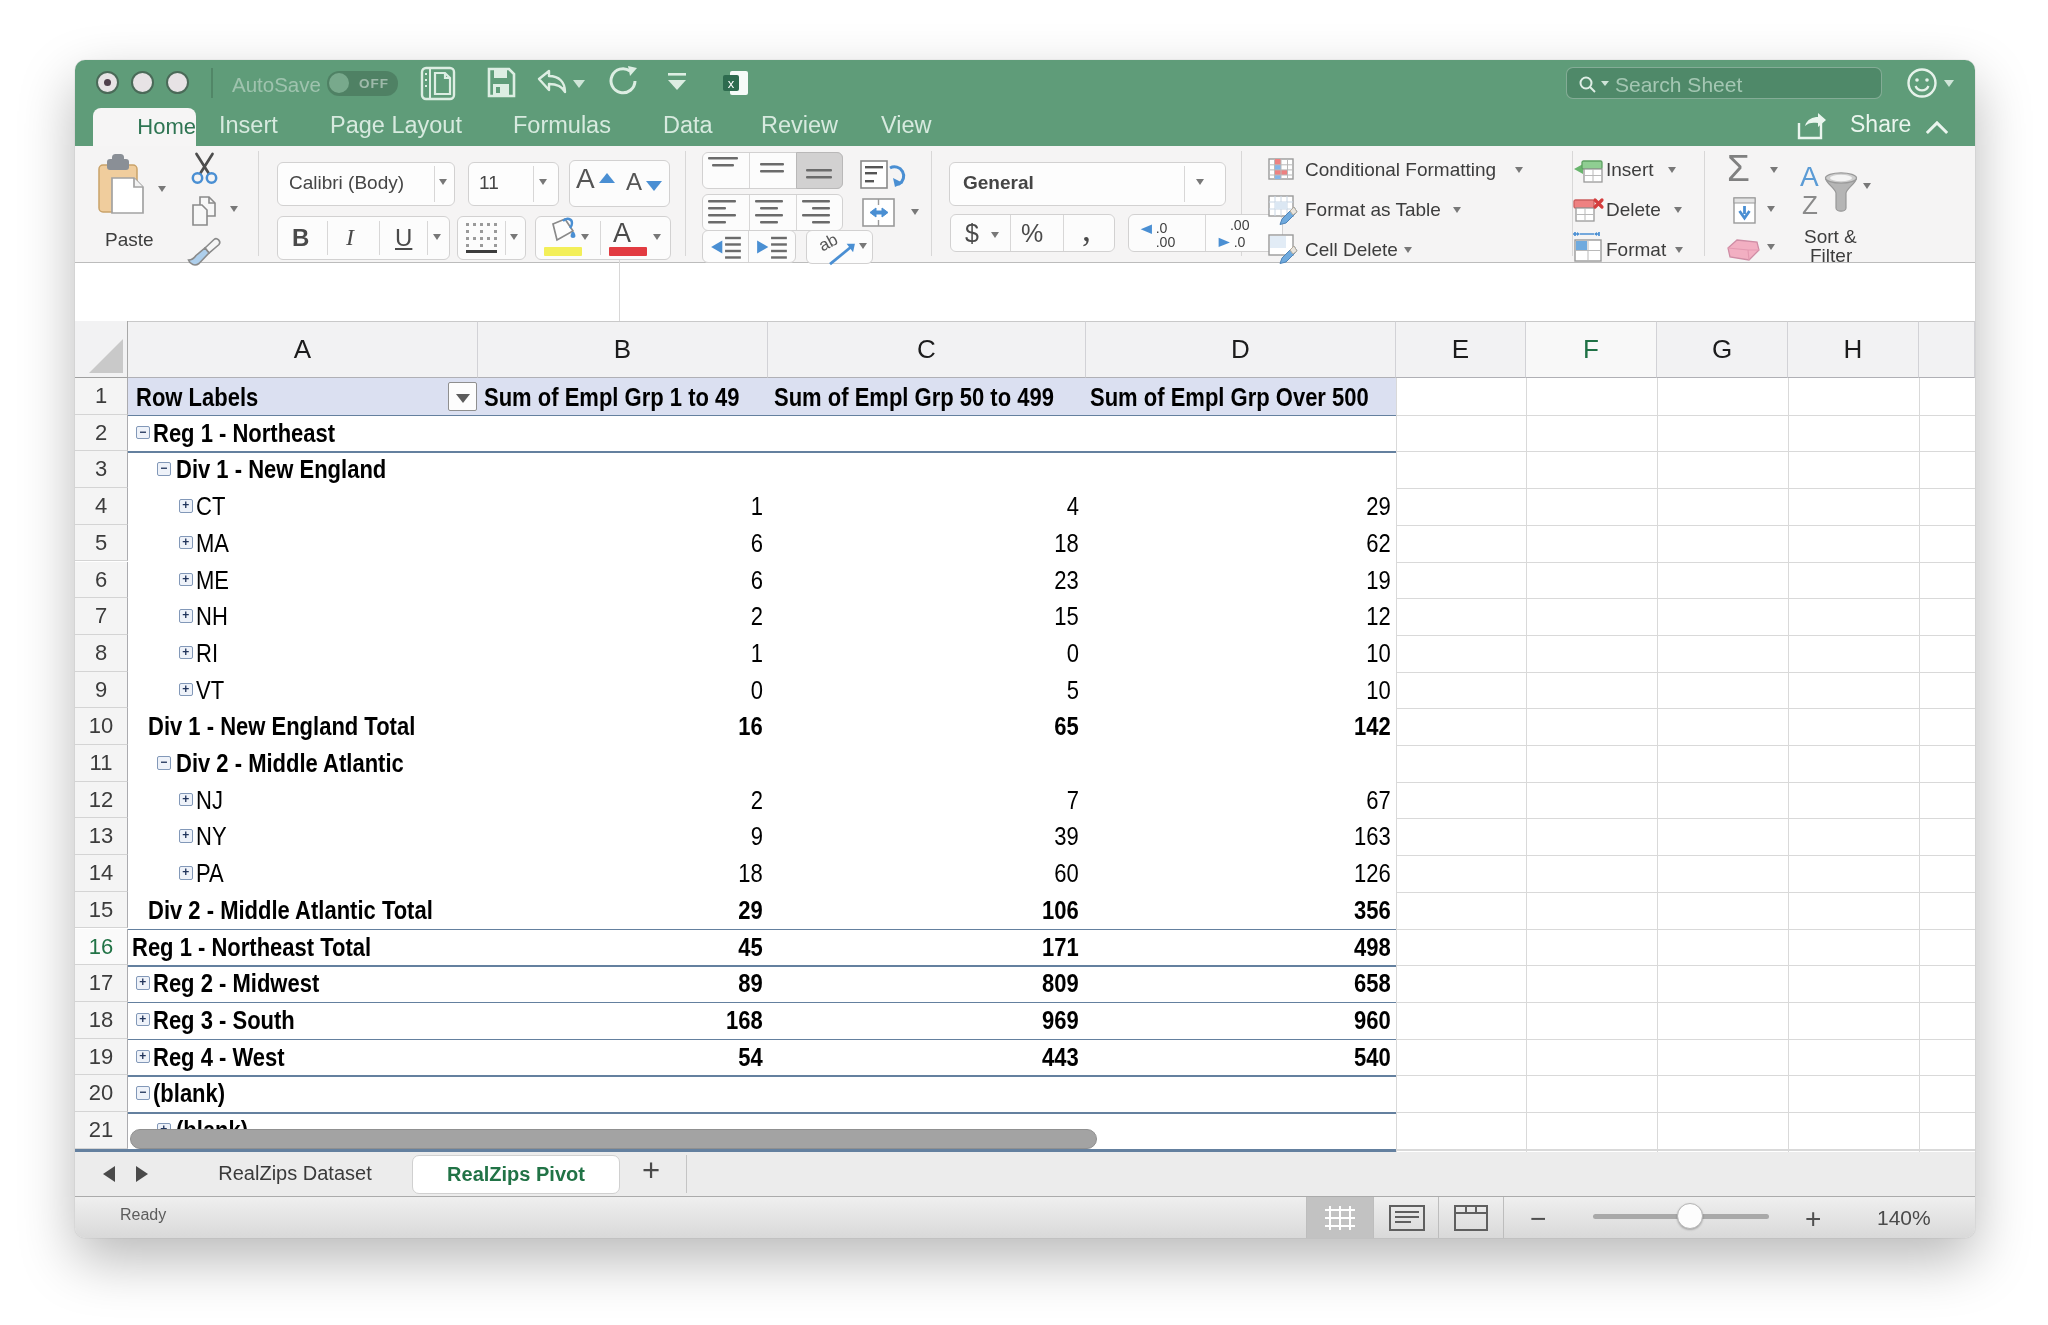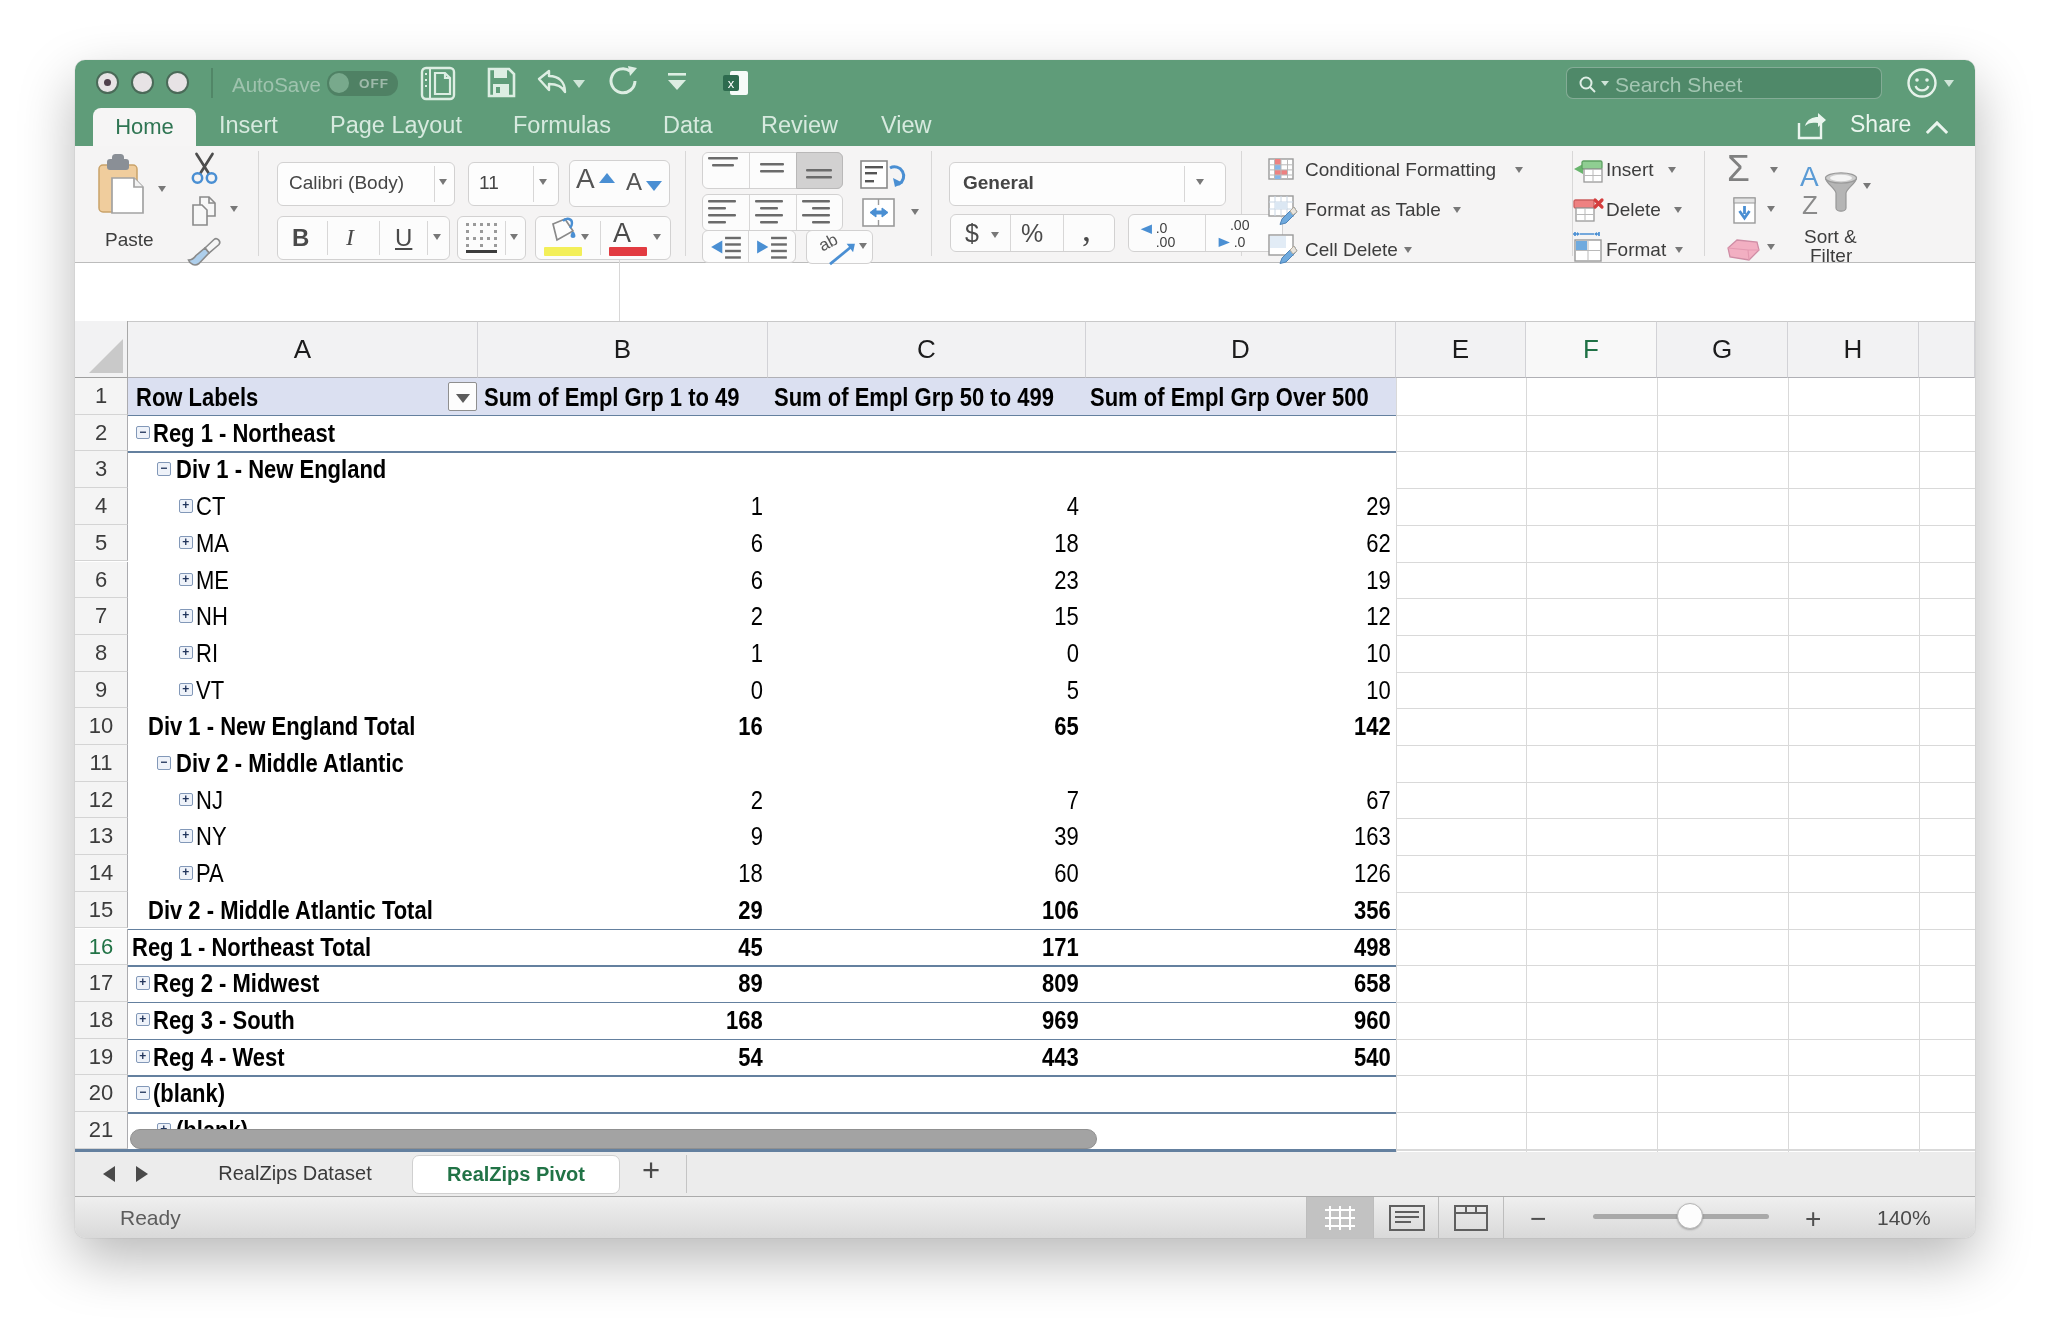--- a/index.html
+++ b/index.html
@@ -21,21 +21,21 @@
 .toggle { position:absolute; left:252px; top:11px; width:71px; height:25px; border-radius:12px; background:rgba(0,0,0,.17); }
 .toggle .knob { position:absolute; left:2px; top:1.8px; width:20px; height:20px; border-radius:50%; background:#78a98c; }
 .toggle .off { position:absolute; left:32px; top:4.5px; font-size:13.5px; font-weight:bold; letter-spacing:1px; color:rgba(255,255,255,.45); }
 .ticon { color:#ddeee3; }
 .title { position:absolute; left:683px; top:8px; font-size:23px; color:#fbfdfc; font-weight:420; white-space:nowrap;}
 .search { position:absolute; left:1491px; top:7px; width:316px; height:32px; border-radius:7px;
   background:rgba(13,55,35,.18); border:1px solid rgba(255,255,255,.30); }
 .search .ph { position:absolute; left:48px; top:5px; font-size:21px; color:rgba(235,250,240,.55); }
 
 .hometab { position:absolute; left:18px; top:2px; width:103px; height:38px; background:#f6f5f5;
-  border-radius:8px 8px 0 0; color:#2f7553; font-size:22px; text-align:center; line-height:38px; }
+  border-radius:8px 8px 0 0; color:#2f7553; font-size:22px; text-align:right; line-height:38px; }
 .rtab { position:absolute; top:0; height:40px; font-size:23.5px; color:#d7eadf; line-height:38px; }
 .share { position:absolute; top:5px; color:#eaf5ee; font-size:23px; }
 
 .ribbon { position:absolute; left:0; top:86px; width:1900px; height:117px; background:#f5f4f4;
   border-bottom:1px solid #bcbcbc; }
 .rsep { position:absolute; top:5px; width:1px; height:105px; background:#d8d7d7; }
 .btn { position:absolute; background:#fdfdfd; border:1px solid #d2d1d1; border-radius:6px; }
 .btnbar { position:absolute; background:#fcfcfc; border:1px solid #d2d1d1; border-radius:6px; }
 .cellsep { position:absolute; top:0; width:1px; height:100%; background:#d8d7d7; }
 .rlabel { position:absolute; font-size:19px; color:#3d3d3d; white-space:nowrap; }
@@ -611,21 +611,21 @@
     <div class="scrollh"></div>
     <div class="tabbar">
 <span class="tri" style="left:28px; top:14px; border-top:8px solid transparent; border-bottom:8px solid transparent; border-right:12px solid #4a4a4a; position:absolute;"></span>
 <span class="tri" style="left:61px; top:14px; border-top:8px solid transparent; border-bottom:8px solid transparent; border-left:12px solid #4a4a4a; position:absolute;"></span>
 <span class="sheettab">RealZips Dataset</span>
 <span class="sheettab-act">RealZips Pivot</span>
 <span class="abs" style="left:567px; top:1px; font-size:31px; color:#4a4a4a;">+</span>
 <span class="abs" style="left:611px; top:3px; width:1px; height:38px; background:#c4c4c4;"></span>
 </div>
     <div class="statusbar">
-      <span class="abs" style="left:45px; top:9px; font-size:21px; color:#5c5c5c;">Ready</span>
+      <span class="abs" style="left:45px; top:9px; font-size:16px; color:#5c5c5c;">Ready</span>
 <span class="abs" style="left:1231px; top:0px; width:1px; height:41px; background:#bdbdbd;"></span>
 <span class="abs" style="left:1232px; top:0px; width:66px; height:41px; background:#c2c2c2;"></span>
 <svg style="left:1250px; top:9px" width="30" height="24" viewBox="0 0 30 24">
  <g stroke="#fff" stroke-width="2">
   <line x1="0" y1="4" x2="30" y2="4"></line>
           <line x1="0" y1="12" x2="30" y2="12"></line>
           <line x1="0" y1="20" x2="30" y2="20"></line>
   <line x1="5" y1="0" x2="5" y2="24"></line>
           <line x1="15" y1="0" x2="15" y2="24"></line>
           <line x1="25" y1="0" x2="25" y2="24"></line>

